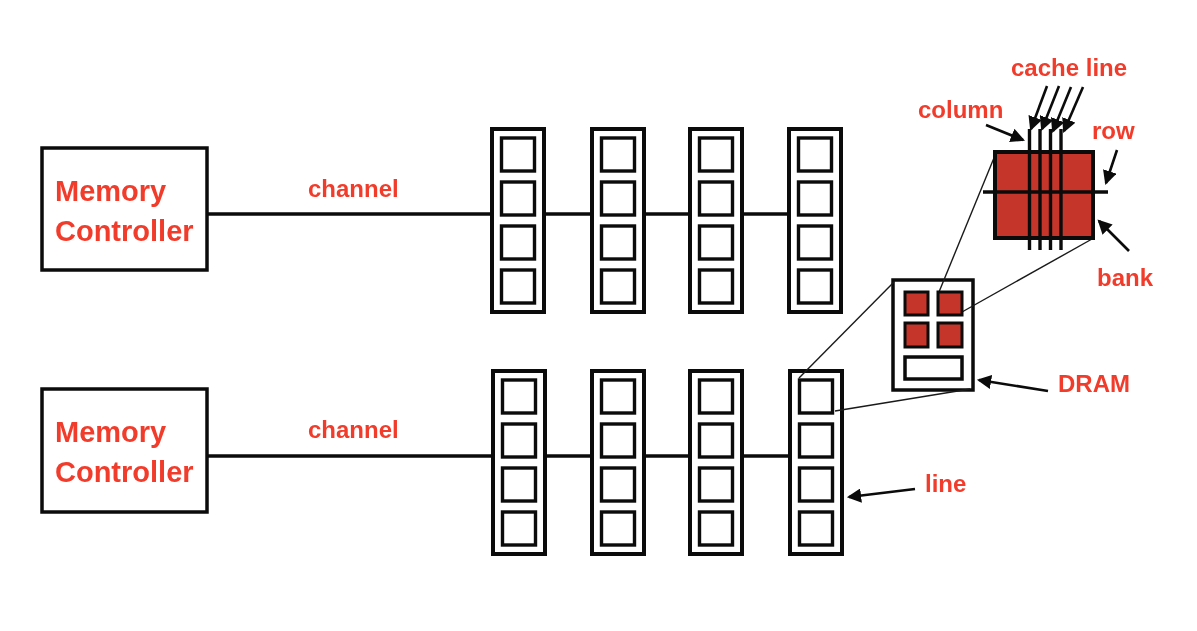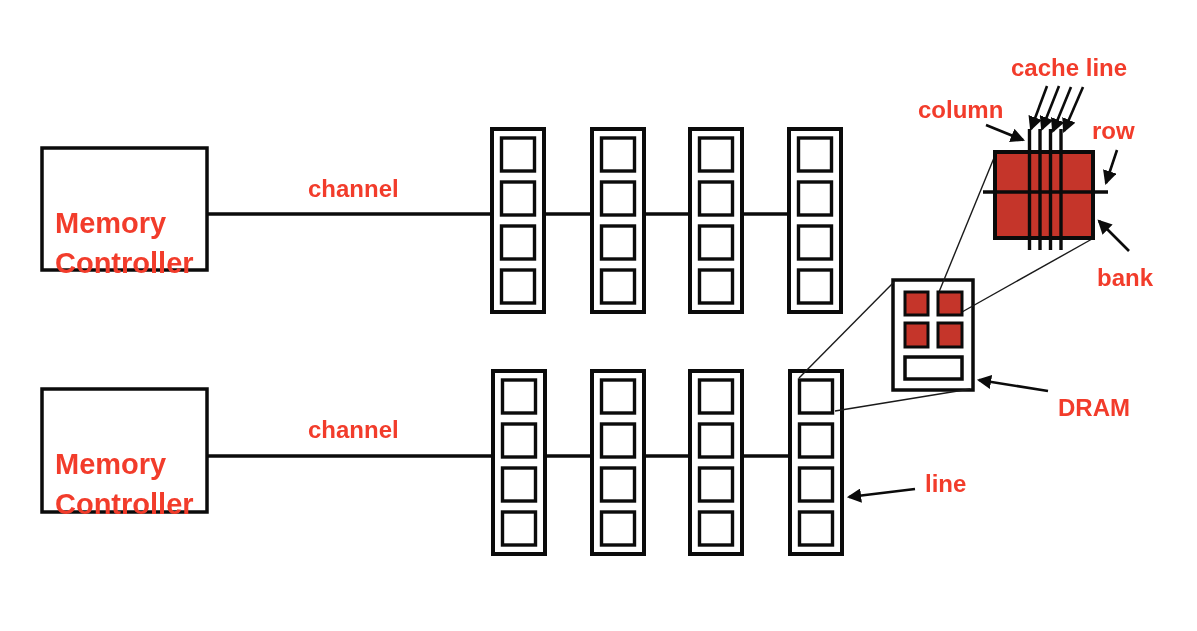--- a/index.html
+++ b/index.html
@@ -24,21 +24,20 @@
     white-space: nowrap;
     line-height: 1;
   }
   .mc-label {
     position: absolute;
     color: #f23c2b;
     font-size: 29px;
     font-weight: 700;
     line-height: 40px;
     white-space: nowrap;
-    margin-top: 32px;
   }
   .watermark {
     position: absolute;
     right: 9px;
     top: 599px;
     font-size: 19px;
     font-weight: 400;
     color: #e3e3e1;
     letter-spacing: 0.5px;
   }
@@ -124,16 +123,16 @@
     <div>Controller</div>
   </div>
 
   <div class="lbl" style="left:308px; top:177px;">channel</div>
   <div class="lbl" style="left:308px; top:418px;">channel</div>
 
   <div class="lbl" style="left:1011px; top:56px;">cache line</div>
   <div class="lbl" style="left:918px; top:98px;">column</div>
   <div class="lbl" style="left:1092px; top:119px;">row</div>
   <div class="lbl" style="left:1097px; top:266px;">bank</div>
-  <div class="lbl" style="left:1058px; top:396px;">DRAM</div>
+  <div class="lbl" style="left:1058px; top:372px;">DRAM</div>
   <div class="lbl" style="left:925px; top:472px;">line</div>
 
 </div>
 
 </body></html>

